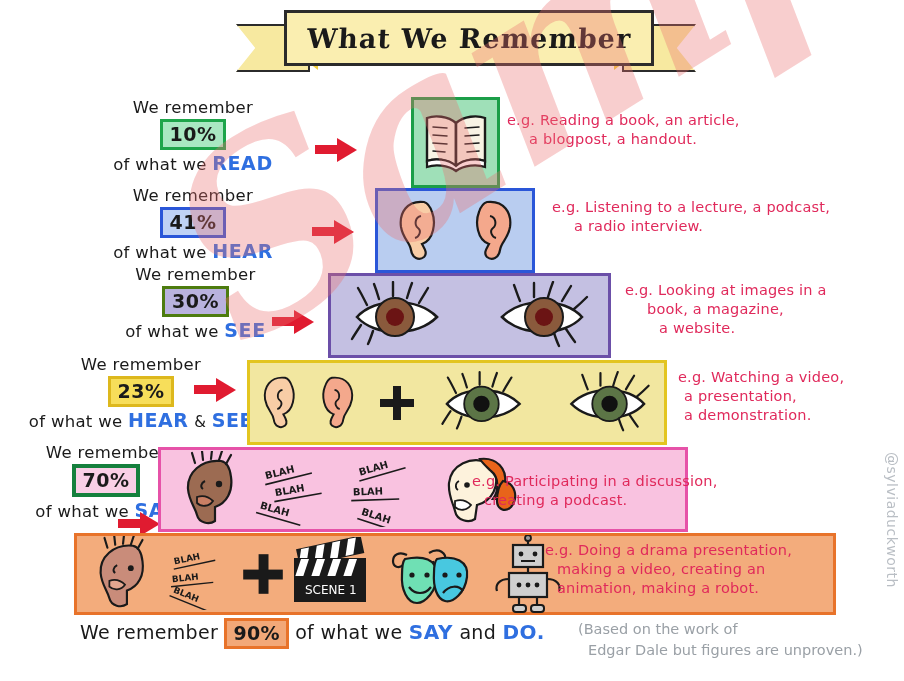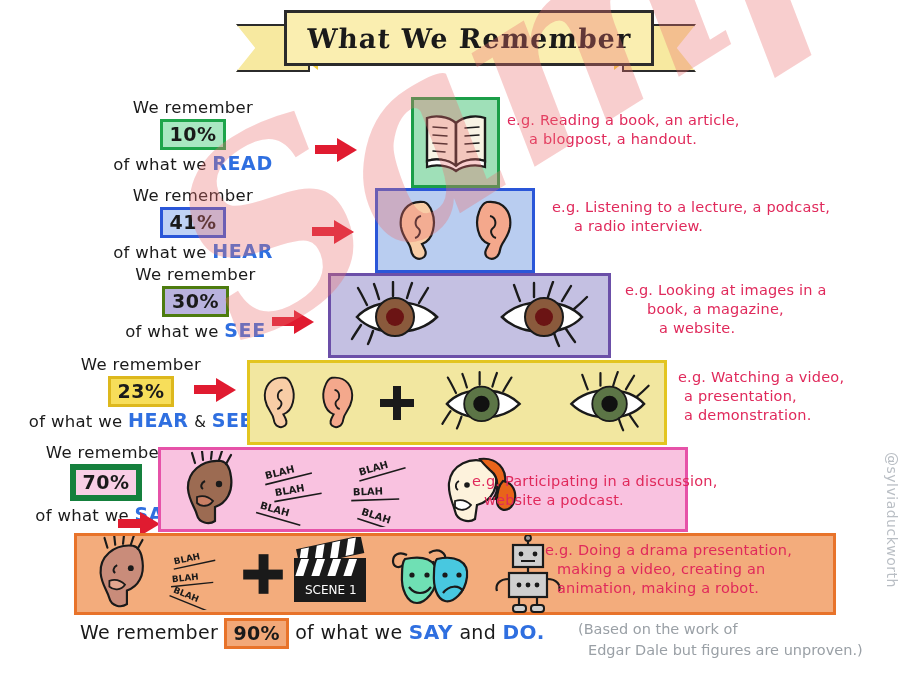--- a/index.html
+++ b/index.html
@@ -397,21 +397,21 @@
     </svg>
   </div>
   <div class="eg" style="left:678px; top:368px;">
     <span>e.g. Watching a video,</span>
     <span class="ind" style="padding-left:6px;">a presentation,</span>
     <span class="ind" style="padding-left:6px;">a demonstration.</span>
   </div>
 
   <div class="left-label" style="left:16px; top:443px; width:180px;">
     <div class="ll-line1">We remember</div>
-    <div><span class="pct-box" style="background:#f9cfe6;border:6px solid #15803d;">70%</span></div>
+    <div><span class="pct-box" style="background:#f9cfe6;border:4px solid #15803d;">70%</span></div>
     <div class="ll-line3"><span>of what we</span> <span class="kw">SAY</span></div>
   </div>
   <div class="arrow" style="left:118px; top:512px;">
     <div class="shaft"></div>
       <div class="head"></div>
   </div>
   <div class="tier" style="left:158px; top:447px; width:530px; height:85px; background:#f9c2e0; border:3px solid #e652a8; justify-content:flex-start; padding-left:10px;">
     <svg class="icon-svg" width="82" height="78" viewBox="0 0 82 78">
       <path d="M50 10 C30 8, 16 22, 17 38 C18 50, 24 56, 26 64 C28 72, 38 74, 44 70 L44 56 C56 52, 62 40, 60 26 C59 17, 56 11, 50 10 Z" fill="#9c6b52" stroke="#1a1a1a" stroke-width="2.2"></path>
       <path d="M26 46 C32 44, 38 46, 42 50 C38 56, 30 56, 26 52 Z" fill="#c97f64" stroke="#1a1a1a" stroke-width="1.8"></path>
@@ -457,21 +457,21 @@
       <path d="M64 12 C46 4, 26 14, 24 32 C23 44, 28 52, 30 60 C32 70, 44 72, 50 68 L52 54 C68 50, 74 34, 70 22 C68 16, 67 13, 64 12 Z" fill="#fdf2dc" stroke="#1a1a1a" stroke-width="2.2"></path>
       <path d="M30 50 C36 48, 42 50, 46 54 C42 60, 34 60, 30 56 Z" fill="#ffffff" stroke="#1a1a1a" stroke-width="1.8"></path>
       <circle cx="42" cy="34" r="2.8" fill="#1a1a1a"></circle>
       <path d="M34 30 C30 32, 30 37, 33 39" fill="none" stroke="#1a1a1a" stroke-width="1.8"></path>
       <path d="M55 8 C72 6, 82 18, 80 32 C79 42, 74 48, 68 48 C74 40, 74 26, 66 20 C62 16, 58 13, 55 8 Z" fill="#e8641a" stroke="#1a1a1a" stroke-width="2.2"></path>
       <path d="M78 30 C90 32, 94 46, 86 56 C80 62, 72 58, 72 50 C72 42, 74 34, 78 30 Z" fill="#e8641a" stroke="#1a1a1a" stroke-width="2.2"></path>
     </svg>
   </div>
   <div class="eg" style="left:472px; top:472px;">
     <span>e.g. Participating in a discussion,</span>
-    <span class="ind" style="padding-left:12px;">website a podcast.</span>
+    <span class="ind" style="padding-left:12px;">creating a podcast.</span>
   </div>
 
   <div class="tier" style="left:74px; top:533px; width:762px; height:82px; background:#f3ac7c; border:3px solid #e8732a; justify-content:flex-start; padding-left:6px;">
     <svg class="icon-svg" width="82" height="76" viewBox="0 0 82 78">
       <path d="M50 10 C30 8, 16 22, 17 38 C18 50, 24 56, 26 64 C28 72, 38 74, 44 70 L44 56 C56 52, 62 40, 60 26 C59 17, 56 11, 50 10 Z" fill="#c98c7a" stroke="#1a1a1a" stroke-width="2.2"></path>
       <path d="M26 46 C32 44, 38 46, 42 50 C38 56, 30 56, 26 52 Z" fill="#e0a58f" stroke="#1a1a1a" stroke-width="1.8"></path>
       <circle cx="48" cy="33" r="3" fill="#1a1a1a"></circle>
       <path d="M34 30 C30 32, 29 36, 32 38" fill="none" stroke="#1a1a1a" stroke-width="2"></path>
       <g stroke="#1a1a1a" stroke-width="2.2" stroke-linecap="round">
         <path d="M24 12 L21 2"></path>

